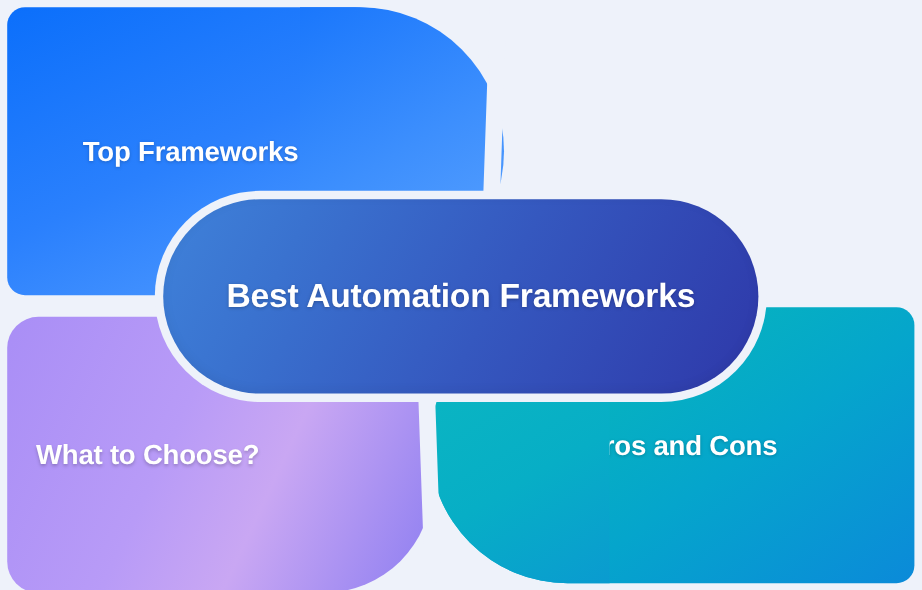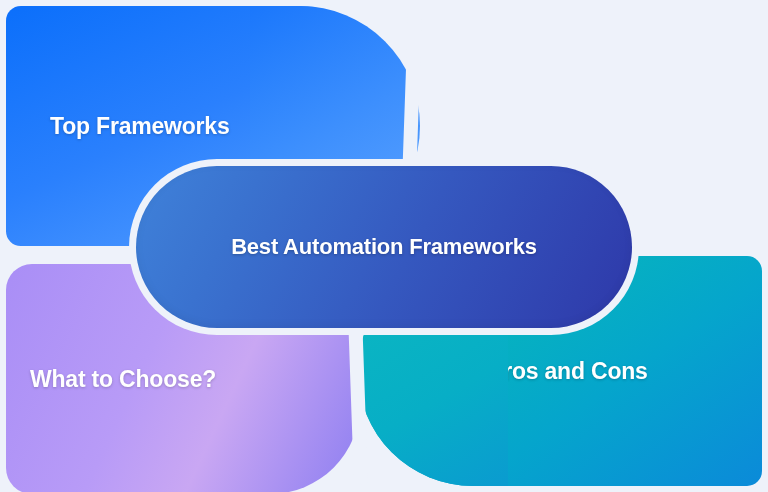--- a/index.html
+++ b/index.html
@@ -33,21 +33,21 @@
   }
 
   
   .panel-tl {
     left: 6px;
     top: 6px;
     width: 410px;
     height: 240px;
     background: linear-gradient(155deg, #0b6ffb 0%, #2a80fd 45%, #5ea4ff 100%);
     border-radius: 26px 210px 210px 26px;
-    padding-left: 44px;
+    padding-left: 63px;
   }
 
   
   .panel-tr {
     left: 415px;
     top: 6px;
     width: 347px;
     height: 240px;
     background: linear-gradient(110deg, #ef8aa3 0%, #e87ca6 35%, #d07cc9 70%, #c173dd 100%);
     border-radius: 90px 26px 26px 90px;
@@ -141,21 +141,21 @@
     background: linear-gradient(118deg, #3f82da 0%, #3a72cf 22%, #3558bf 55%, #2e38a9 100%);
     border-radius: 81px;
     display: flex;
     align-items: center;
     justify-content: center;
     box-shadow: inset 0 -2px 10px rgba(0,0,0,0.06);
   }
   .center-label {
     color: #ffffff;
     font-weight: bold;
-    font-size: 22px;
+    font-size: 28px;
     letter-spacing: -0.2px;
     text-shadow: 0 1px 3px rgba(0,0,0,0.25);
     white-space: nowrap;
   }
 </style>
 </head>
 <body>
 
 <div class="canvas">
 

